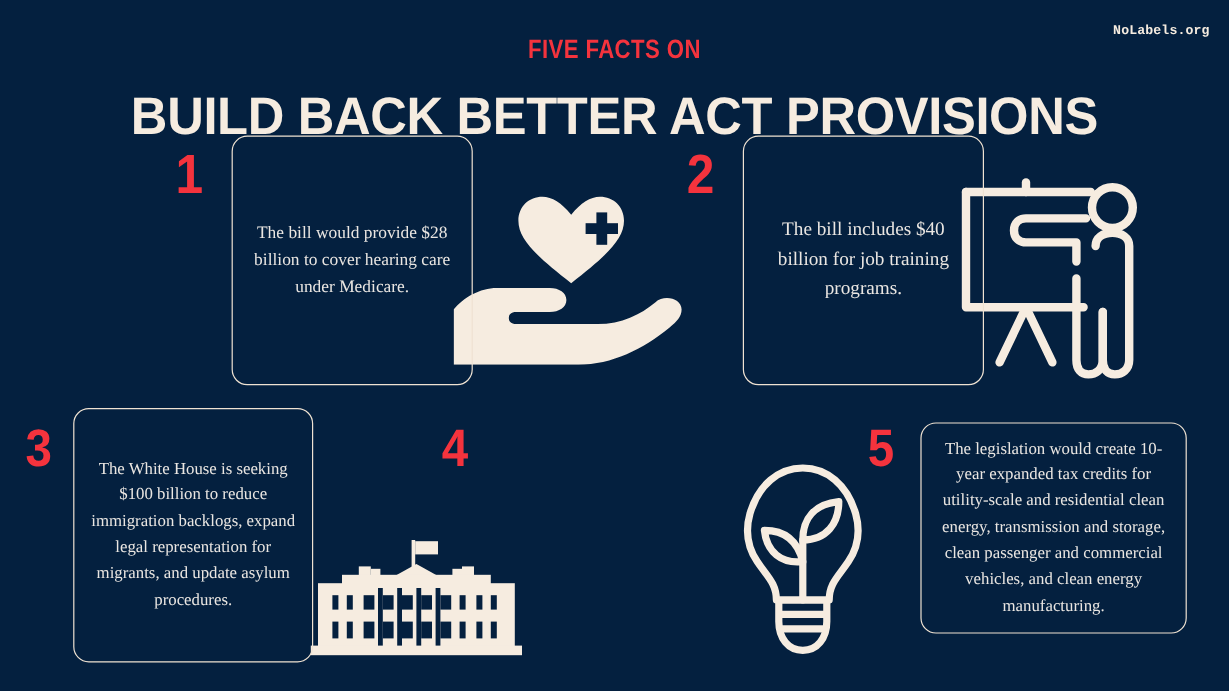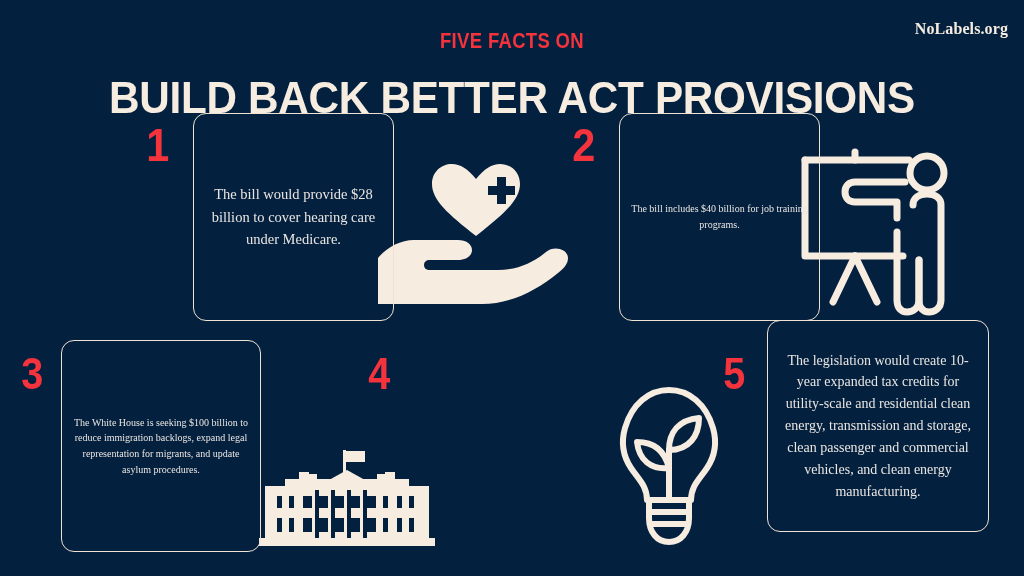--- a/index.html
+++ b/index.html
@@ -15,23 +15,23 @@
     overflow: hidden;
     font-family: "Liberation Sans", sans-serif;
   }
 
   
   #brand {
     position: absolute;
     top: 20px;
     right: 16px;
     color: #f6ece0;
-    font-family: Liberation Serif, serif;
-    font-weight: bold;
-    font-size: 16px;
+    font-family: Liberation Mono, monospace;
+    font-weight: bold;
+    font-size: 11px;
     letter-spacing: 0.1px;
   }
   #eyebrow {
     position: absolute;
     top: 28px;
     left: 0;
     width: 1024px;
     text-align: center;
     color: #f4333d;
     font-family: "Liberation Sans", sans-serif;
@@ -82,32 +82,32 @@
     z-index: 4;
     transform: scaleX(0.9);
   }
 
   
   #card1 { left: 193px; top: 113px; width: 201px; height: 208px; }
   #card1 .card-text { font-size: 14.5px; }
   #num1 { left: 145px; top: 122px; font-size: 46px; }
 
   #card2 { left: 619px; top: 113px; width: 201px; height: 208px; }
-  #card2 .card-text { font-size: 10px; }
+  #card2 .card-text { font-size: 16px; }
   #num2 { left: 571px; top: 122px; font-size: 46px; }
 
   #card3 { left: 61px; top: 340px; width: 200px; height: 212px; }
-  #card3 .card-text { font-size: 10px; }
+  #card3 .card-text { font-size: 14px; }
   #num3 { left: 20px; top: 352px; font-size: 44px; }
 
   #card4 { left: 409px; top: 339px; width: 206px; height: 213px; }
   #card4 .card-text { font-size: 14px; }
   #num4 { left: 367px; top: 352px; font-size: 44px; }
 
-  #card5 { left: 767px; top: 320px; width: 222px; height: 212px; }
+  #card5 { left: 767px; top: 352px; width: 222px; height: 176px; }
   #card5 .card-text { font-size: 14px; }
   #num5 { left: 722px; top: 352px; font-size: 44px; }
 
   
   .icon {
     position: absolute;
     z-index: 2;
   }
   #icon-heart-hand { left: 378px; top: 148px; width: 196px; height: 156px; }
   #icon-training   { left: 793px; top: 140px; width: 182px; height: 186px; }

